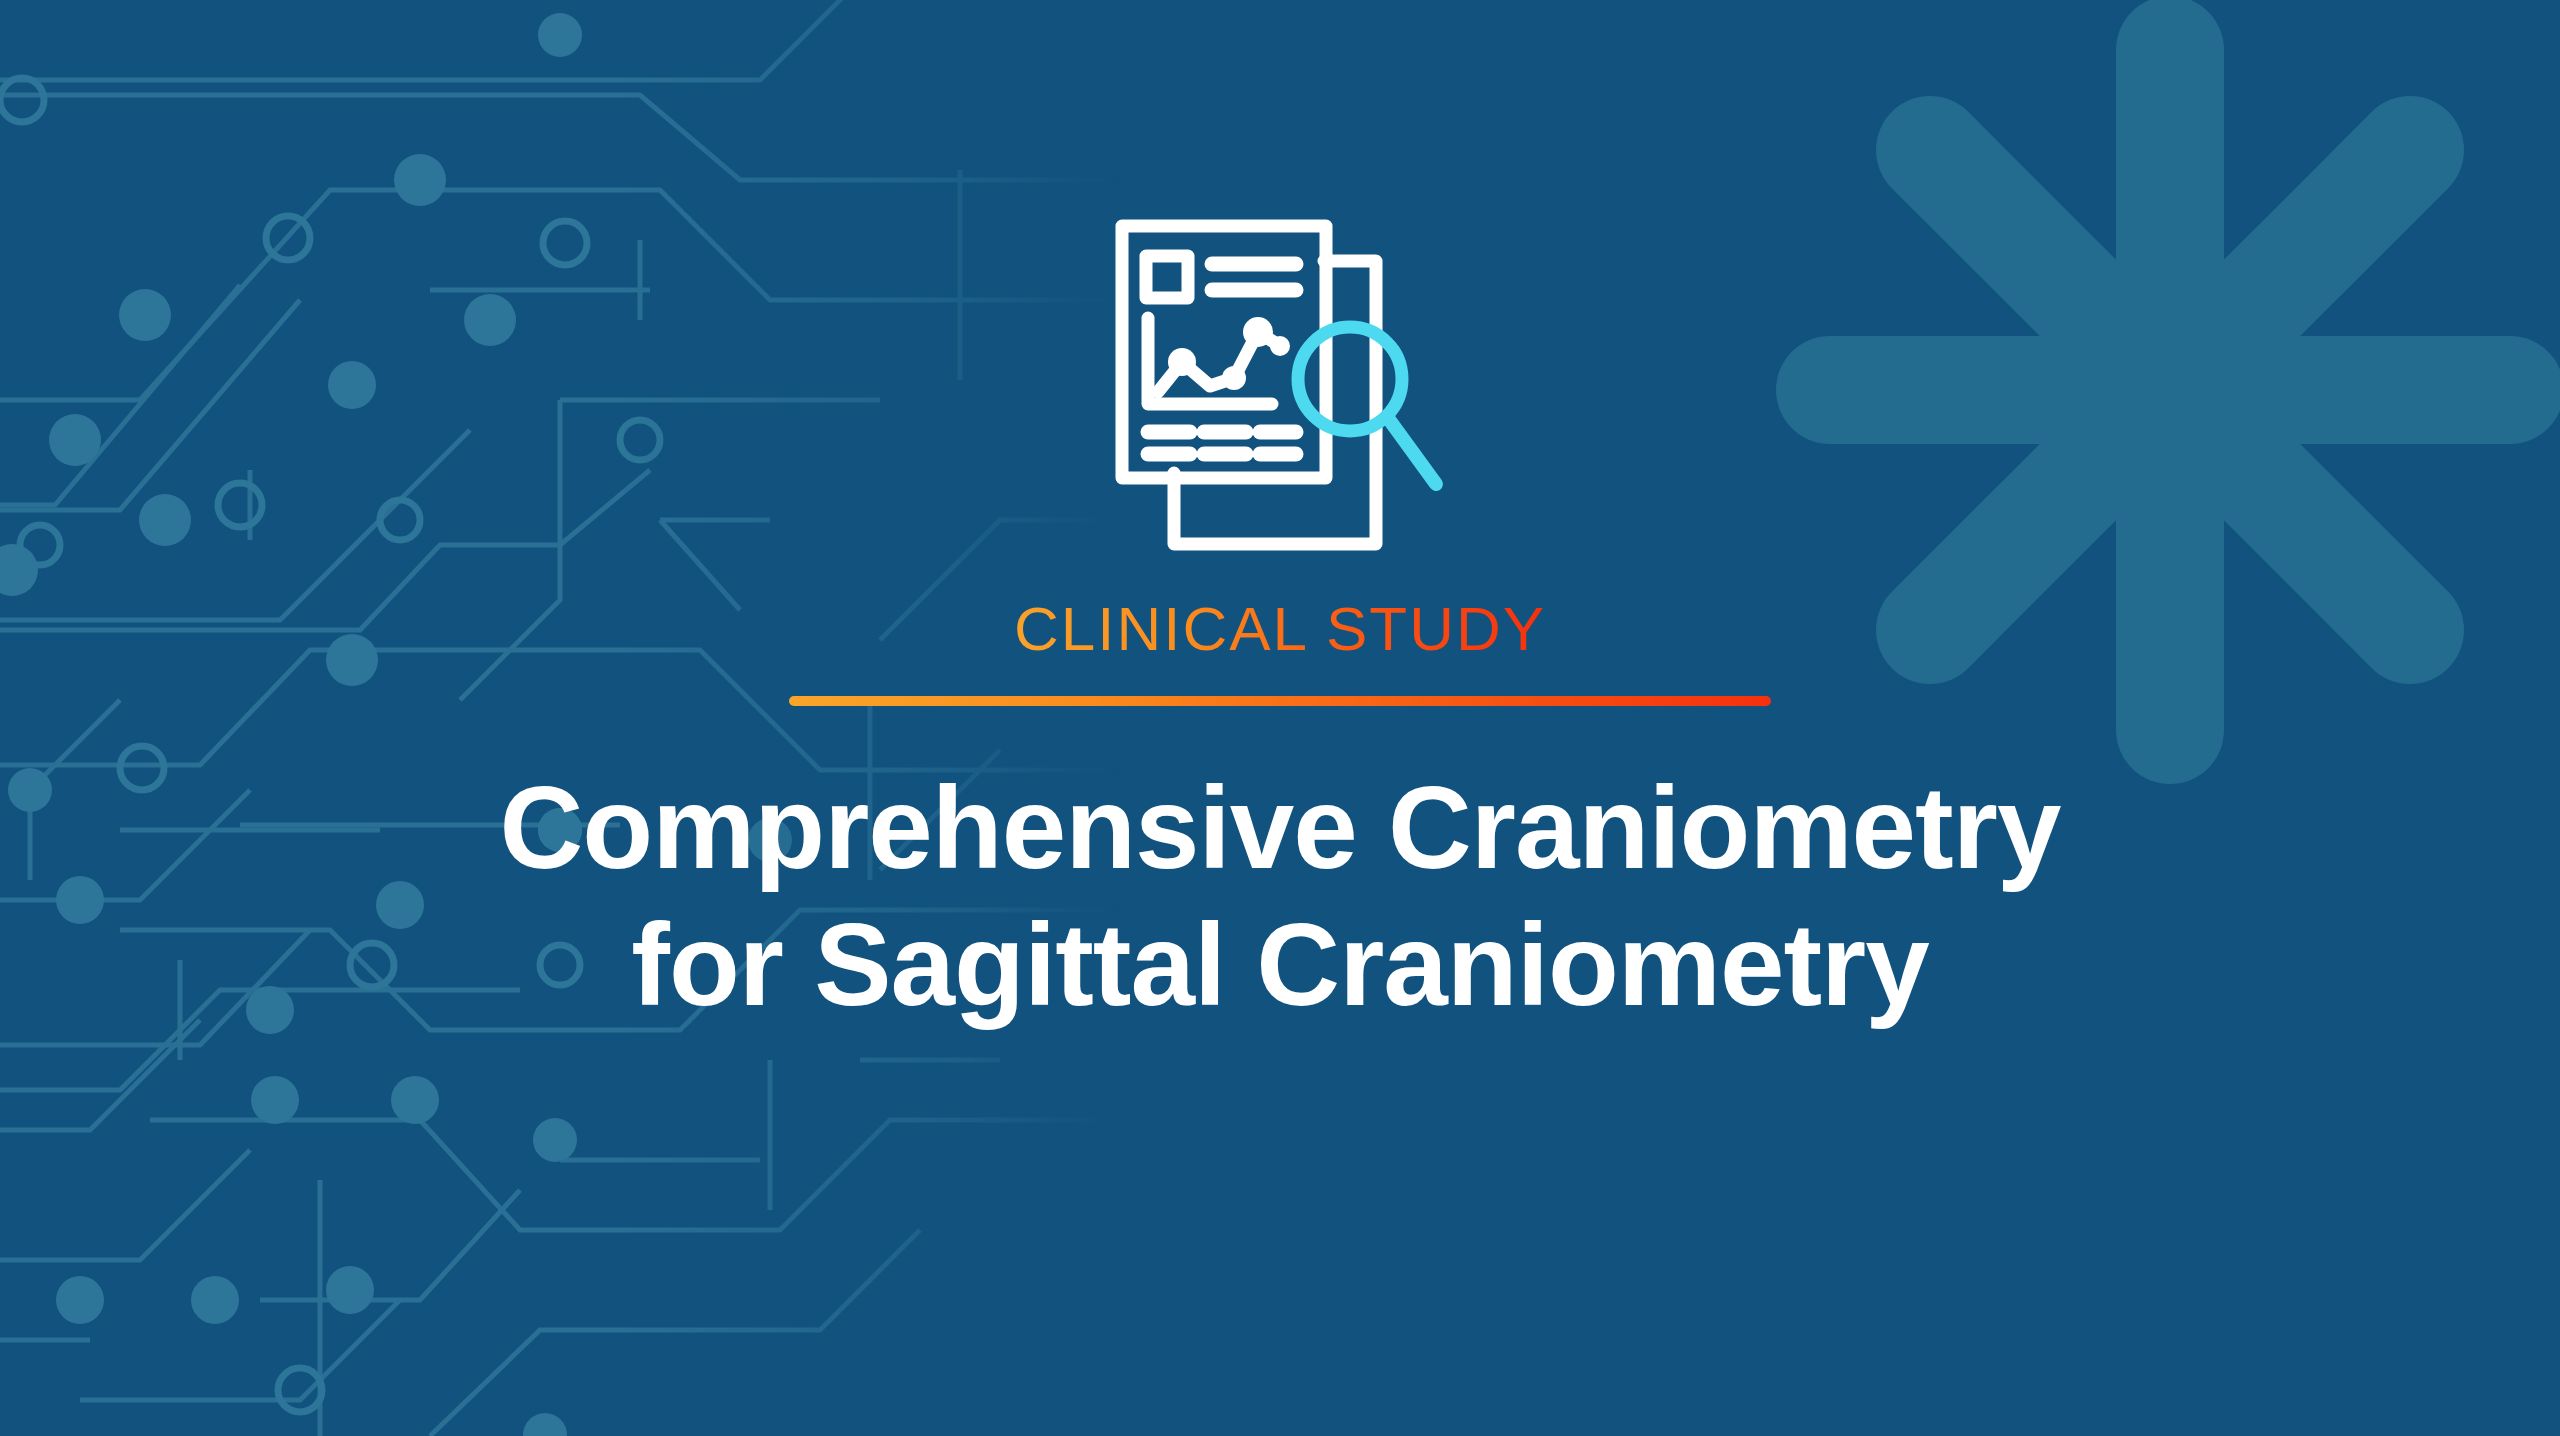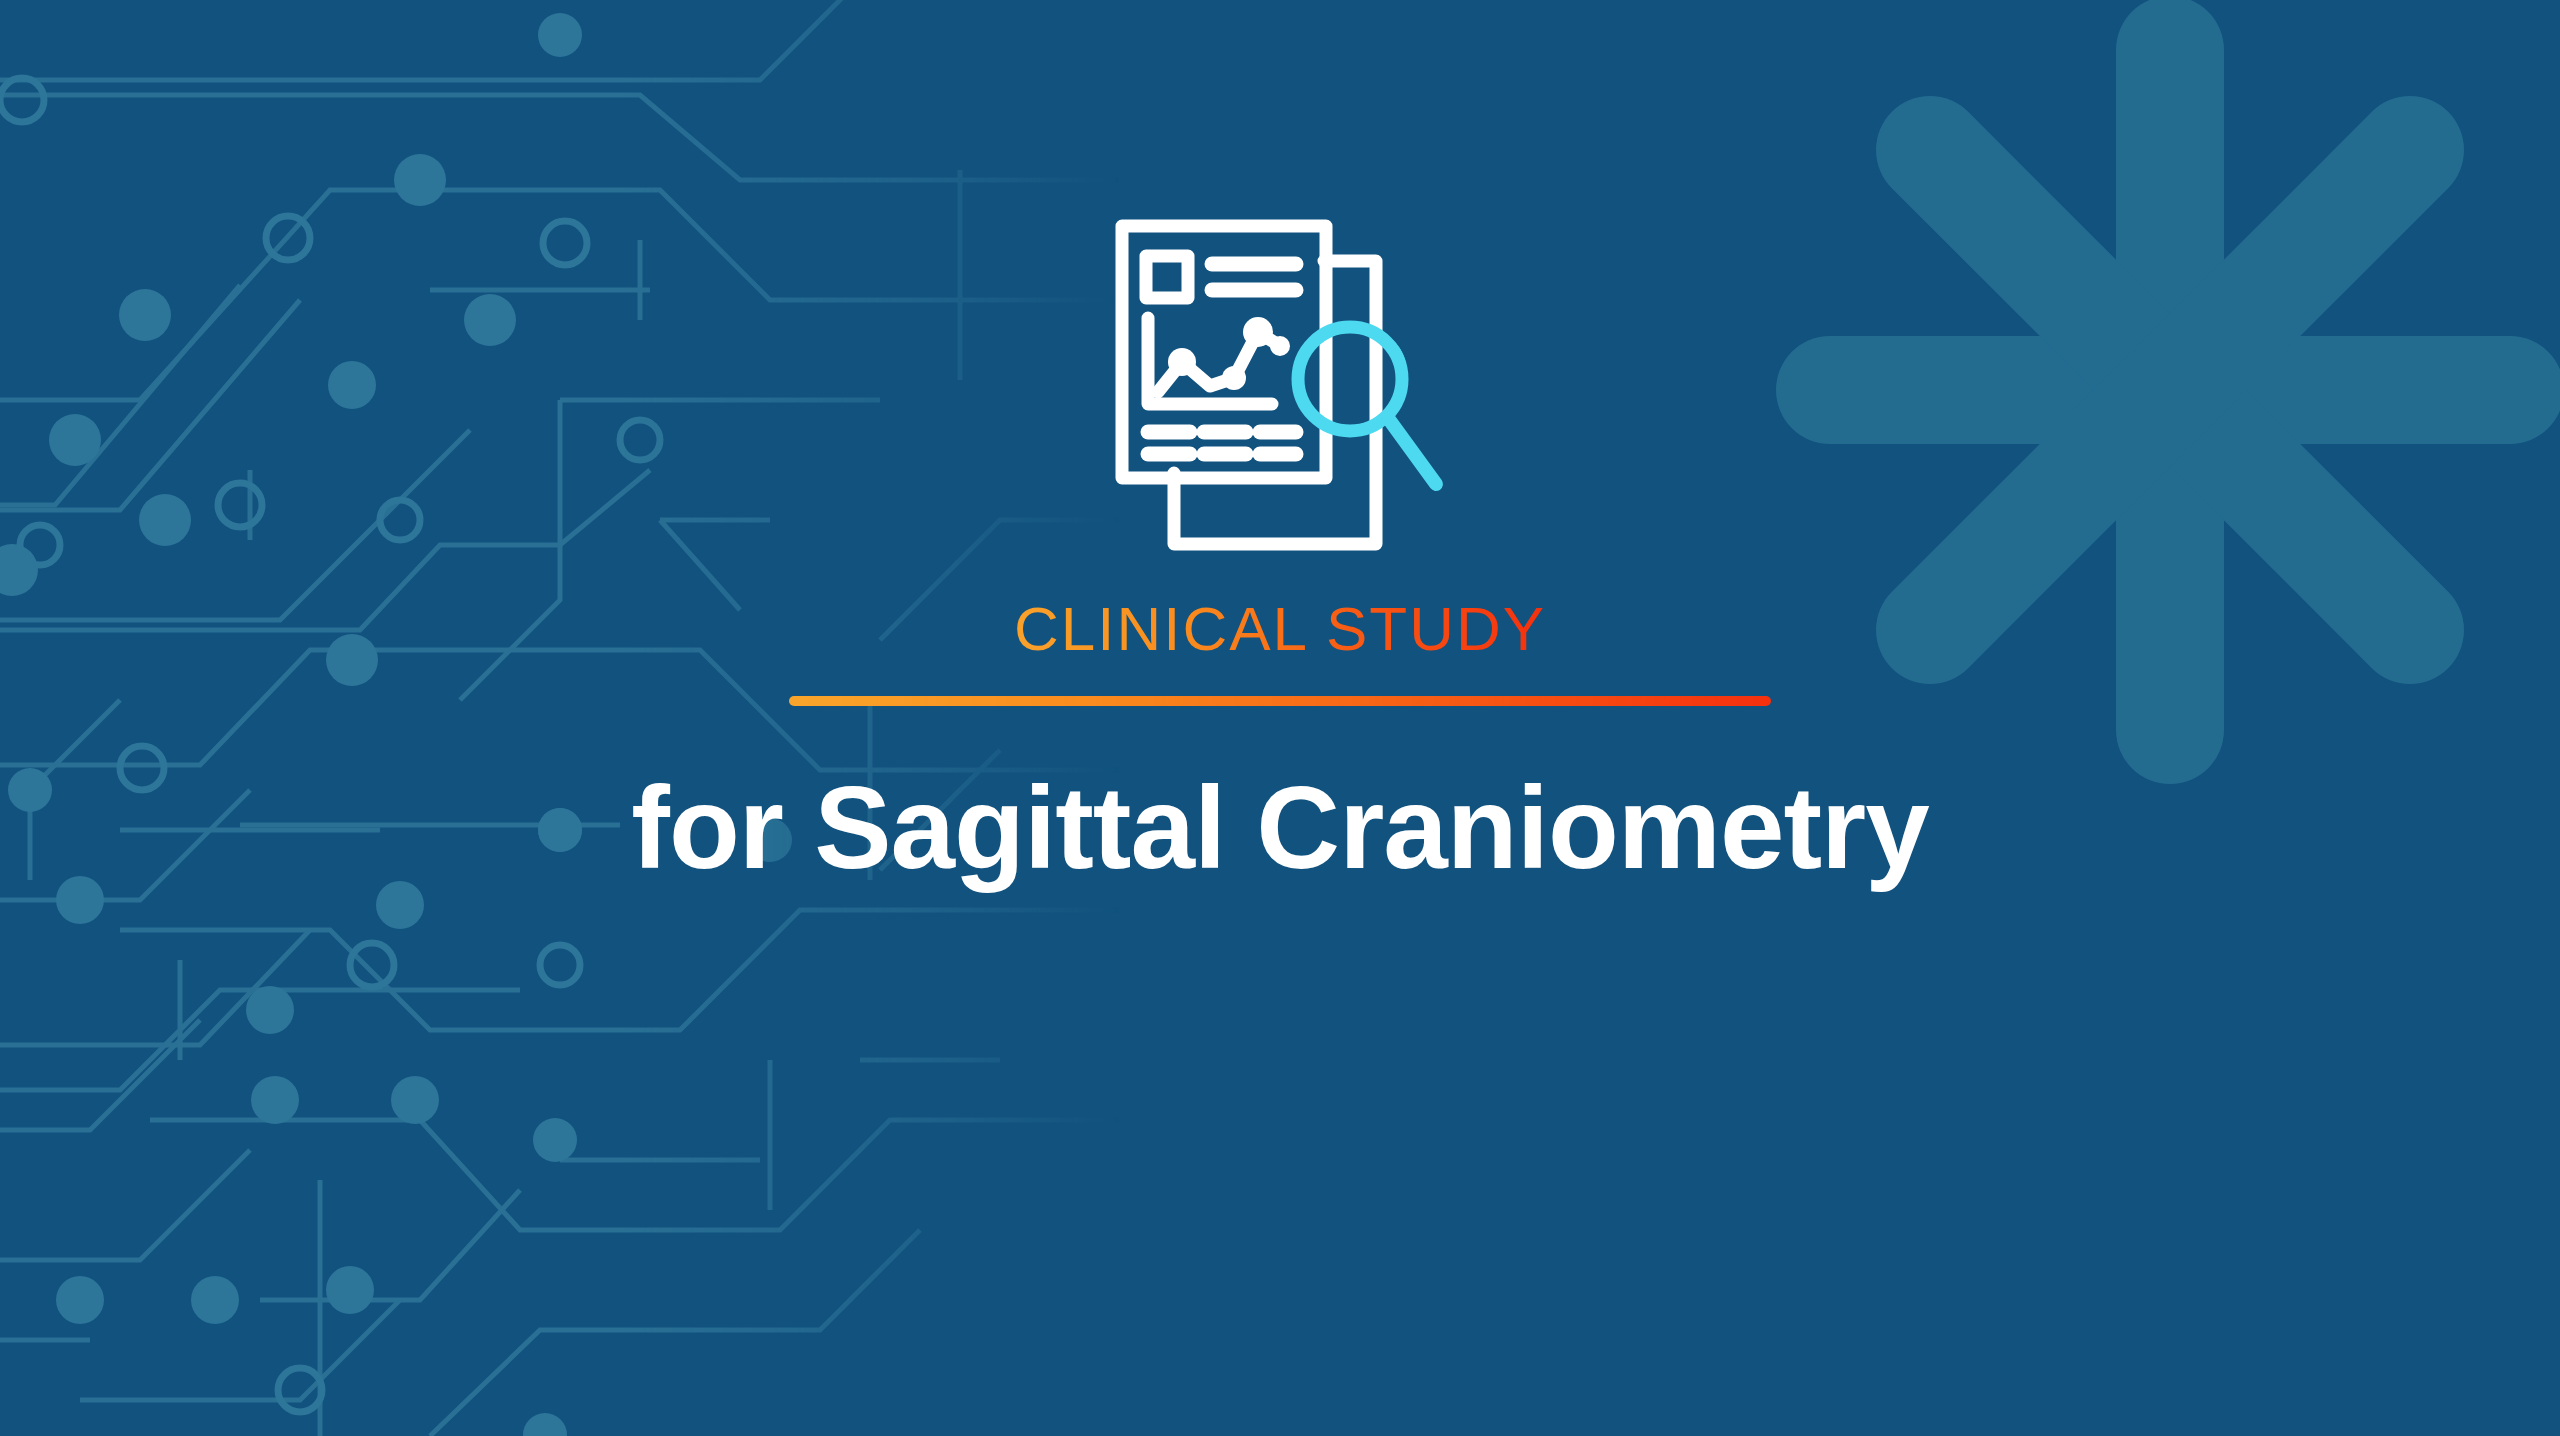--- a/index.html
+++ b/index.html
@@ -246,17 +246,18 @@
         <path d="M286 146 a40 40 0 0 1 14 22" stroke-width="12"></path>
         <path d="M288 222 L336 288" stroke-width="14"></path>
       </g>
     </svg>
 
     <div id="eyebrow">CLINICAL STUDY</div>
 
     <div id="divider"></div>
 
     <div id="title-block">
+      <span class="tline">Comprehensive Craniometry</span>
       <span class="tline">for Sagittal Craniometry</span>
     </div>
 
   </div>
 </div>
 
 </body></html>

